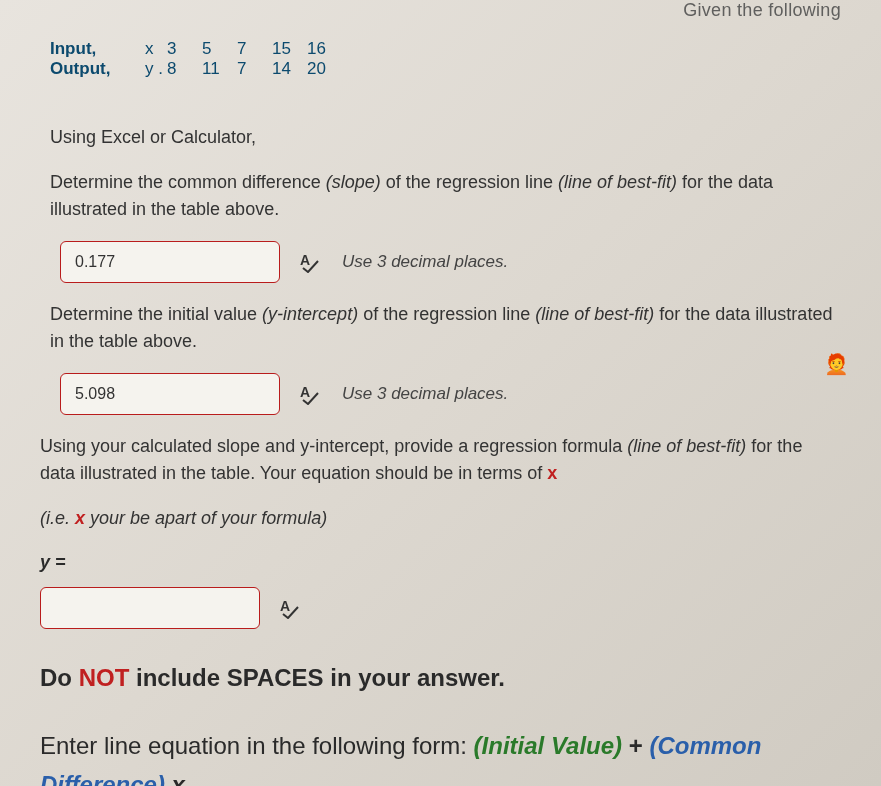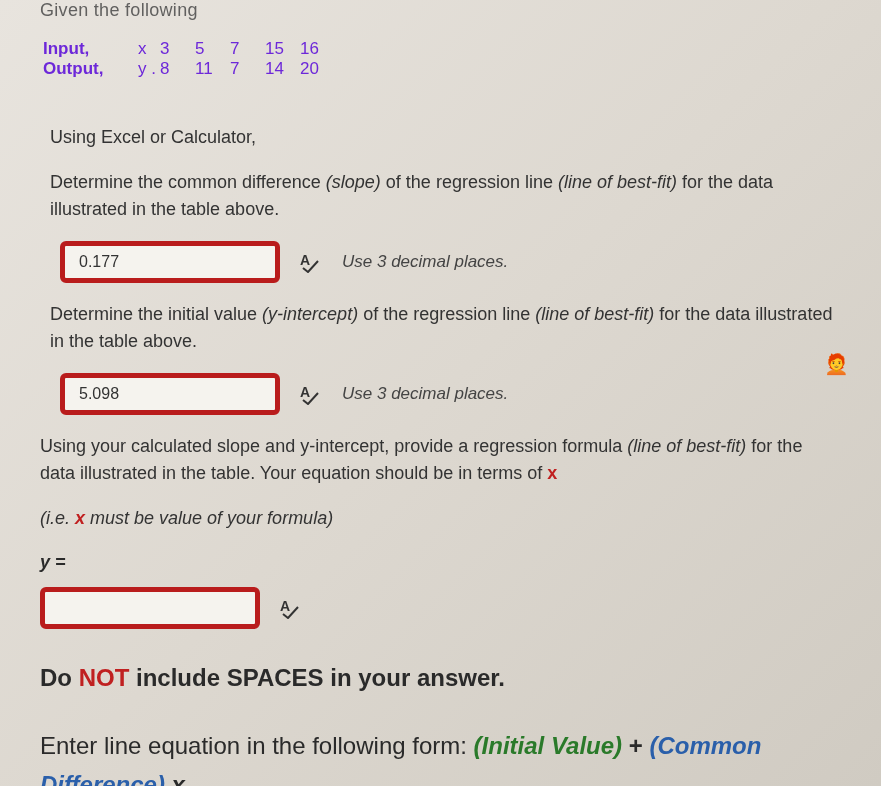--- a/index.html
+++ b/index.html
@@ -12,26 +12,27 @@
     padding: 0 40px 20px 40px;
     overflow: hidden;
     position: relative;
   }
   .cutoff-text {
     font-size: 18px;
     color: #4a4a4a;
     letter-spacing: 0.3px;
     margin-bottom: 18px;
     opacity: 0.85;
+    text-align: right;
   }
   .data-table {
-    margin-left: 3px;
+    margin-left: 10px;
     margin-bottom: 45px;
     font-size: 17px;
-    color: #6d28d9;
+    color: #0c4a6e;
   }
   .data-table .row { display: flex; gap: 0; }
   .data-table .label { width: 95px; font-weight: bold; }
   .data-table .sym { width: 22px; font-weight: normal; }
   .data-table .cell { width: 35px; text-align: left; }
   .instr {
     font-size: 18px;
     color: #333;
     margin-bottom: 18px;
     line-height: 1.5;
@@ -39,21 +40,21 @@
   .indent1 { margin-left: 10px; }
   .answer-row {
     display: flex;
     align-items: center;
     gap: 20px;
     margin: 14px 0 18px 20px;
   }
   .answer-box {
     width: 220px;
     height: 42px;
-    border: 5px solid #b91c1c;
+    border: 1px solid #b91c1c;
     border-radius: 6px;
     background: #f5f3ee;
     padding: 0 14px;
     font-size: 16px;
     color: #333;
     font-family: Arial, sans-serif;
     outline: none;
   }
   .check-icon {
     display: inline-flex;
@@ -143,21 +144,21 @@
         <path d="M3 17 L8 21 L18 10" stroke="#333" stroke-width="2" fill="none"></path>
       </svg>
   </span>
   <span class="hint">Use 3 decimal places.</span>
 </div>
 
 <p class="instr">
   <span>Using your calculated slope and y-intercept, provide a regression formula </span><span class="italic">(line of best-fit)</span><span> for the data illustrated in the table.  Your equation should be in terms of </span><span class="bold red">x</span>
 </p>
 <p class="instr italic">
-  <span>(i.e. </span><span class="bold red">x</span><span> must be value of your formula)</span>
+  <span>(i.e. </span><span class="bold red">x</span><span> your be apart of your formula)</span>
 </p>
 
 <p class="y-equals">y =</p>
 
 <div class="answer-row" style="margin-left:0">
   <input class="answer-box" value="" style="">
   <span class="check-icon">
     <svg width="22" height="22" viewBox="0 0 22 22">
         <text x="0" y="14" font-size="14" font-family="Arial" font-weight="bold" fill="#333">A</text>
         <path d="M3 17 L8 21 L18 10" stroke="#333" stroke-width="2" fill="none"></path>

